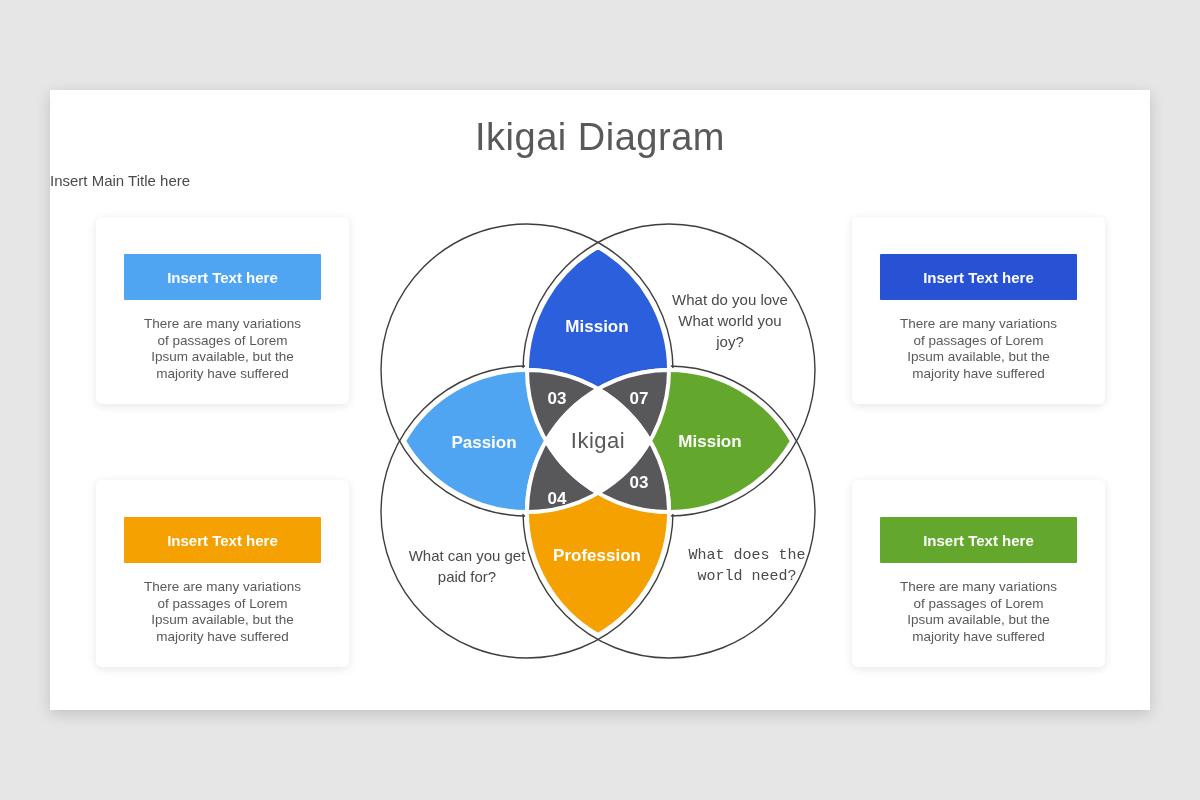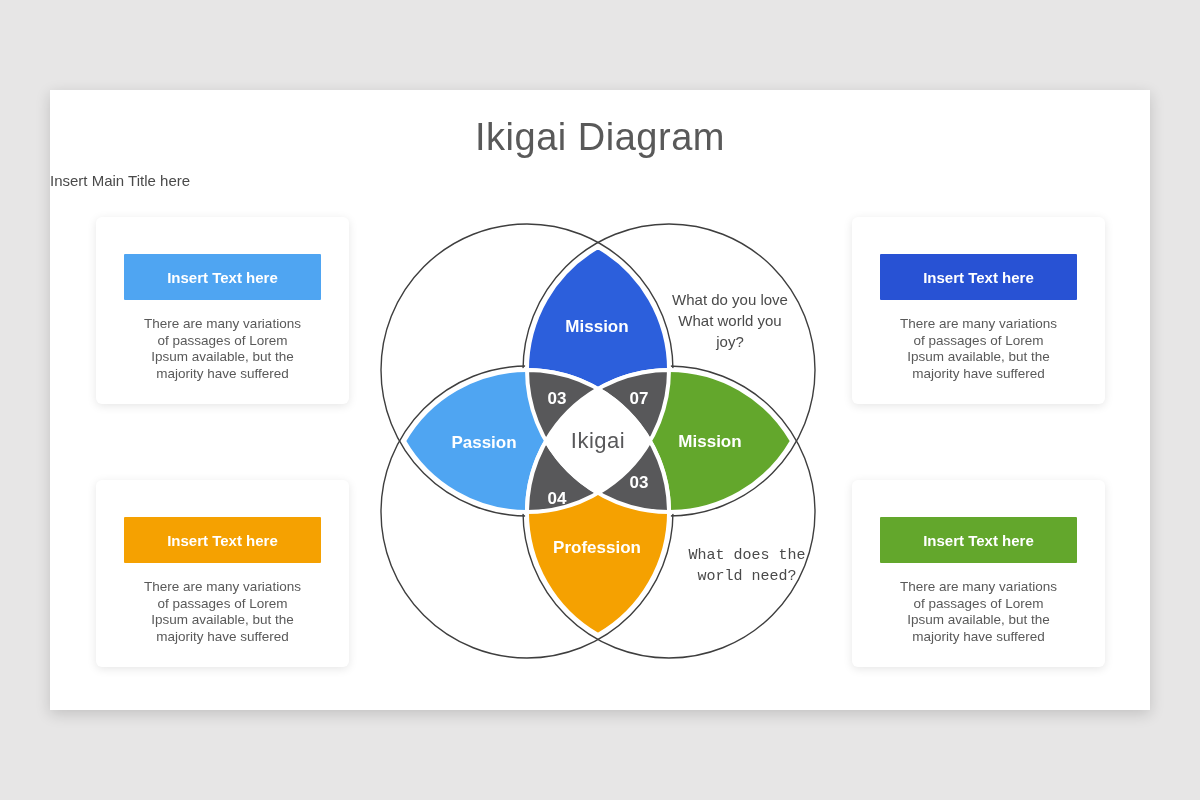--- a/index.html
+++ b/index.html
@@ -140,30 +140,32 @@
 
         <path class="cell gray-lens" d="M 291 149 A 142 142 0 0 1 149 291 A 142 142 0 0 1 291 149 Z"></path>
         <path class="cell gray-lens" d="M 149 149 A 142 142 0 0 1 291 291 A 142 142 0 0 1 149 149 Z"></path>
 
         <path class="cell center-diamond" d="M 220 168 A 142 142 0 0 1 272 220 A 142 142 0 0 1 220 272 A 142 142 0 0 1 168 220 A 142 142 0 0 1 220 168 Z"></path>
       </svg>
 
       <div class="dlabel petal-label" style="left:219px; top:106px;">Mission</div>
       <div class="dlabel petal-label" style="left:106px; top:222px;">Passion</div>
       <div class="dlabel petal-label" style="left:332px; top:221px;">Mission</div>
-      <div class="dlabel petal-label" style="left:219px; top:327px;">Profession</div>
+      <div class="dlabel petal-label" style="left:219px; top:335px;">Profession</div>
 
       <div class="dlabel number-label" style="left:179px; top:178px;">03</div>
       <div class="dlabel number-label" style="left:261px; top:178px;">07</div>
       <div class="dlabel number-label" style="left:261px; top:262px;">03</div>
       <div class="dlabel number-label" style="left:179px; top:278px;">04</div>
 
       <div class="dlabel ikigai-label" style="left:220px; top:220px;">Ikigai</div>
 
       <div class="dlabel annotation" style="left:352px; top:99px;">What do you love
 What world you
 joy?</div>
+      <div class="dlabel annotation" style="left:89px;  top:345px;">What can you get
+paid for?</div>
       <div class="dlabel annotation" style="left:369px; top:345px;font-family:Liberation Mono, monospace;">What does the
 world need?</div>
     </div>
 
   </div>
 </div>
 
 </body></html>

